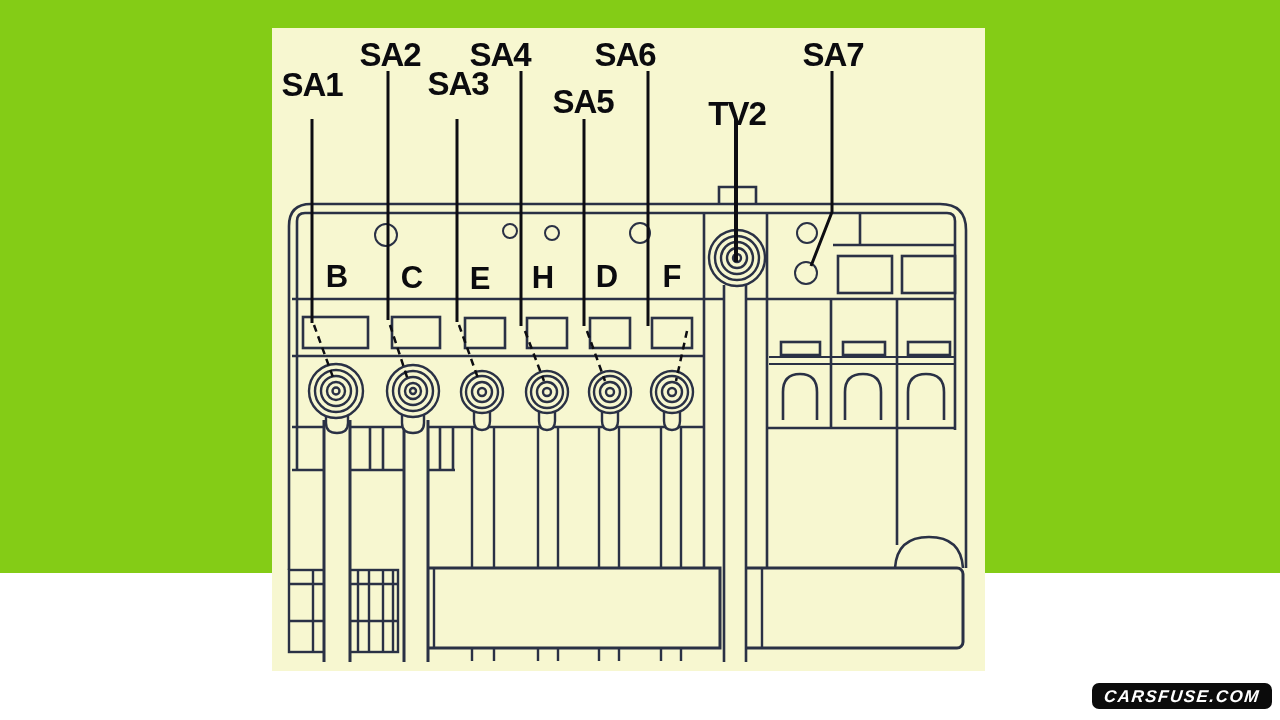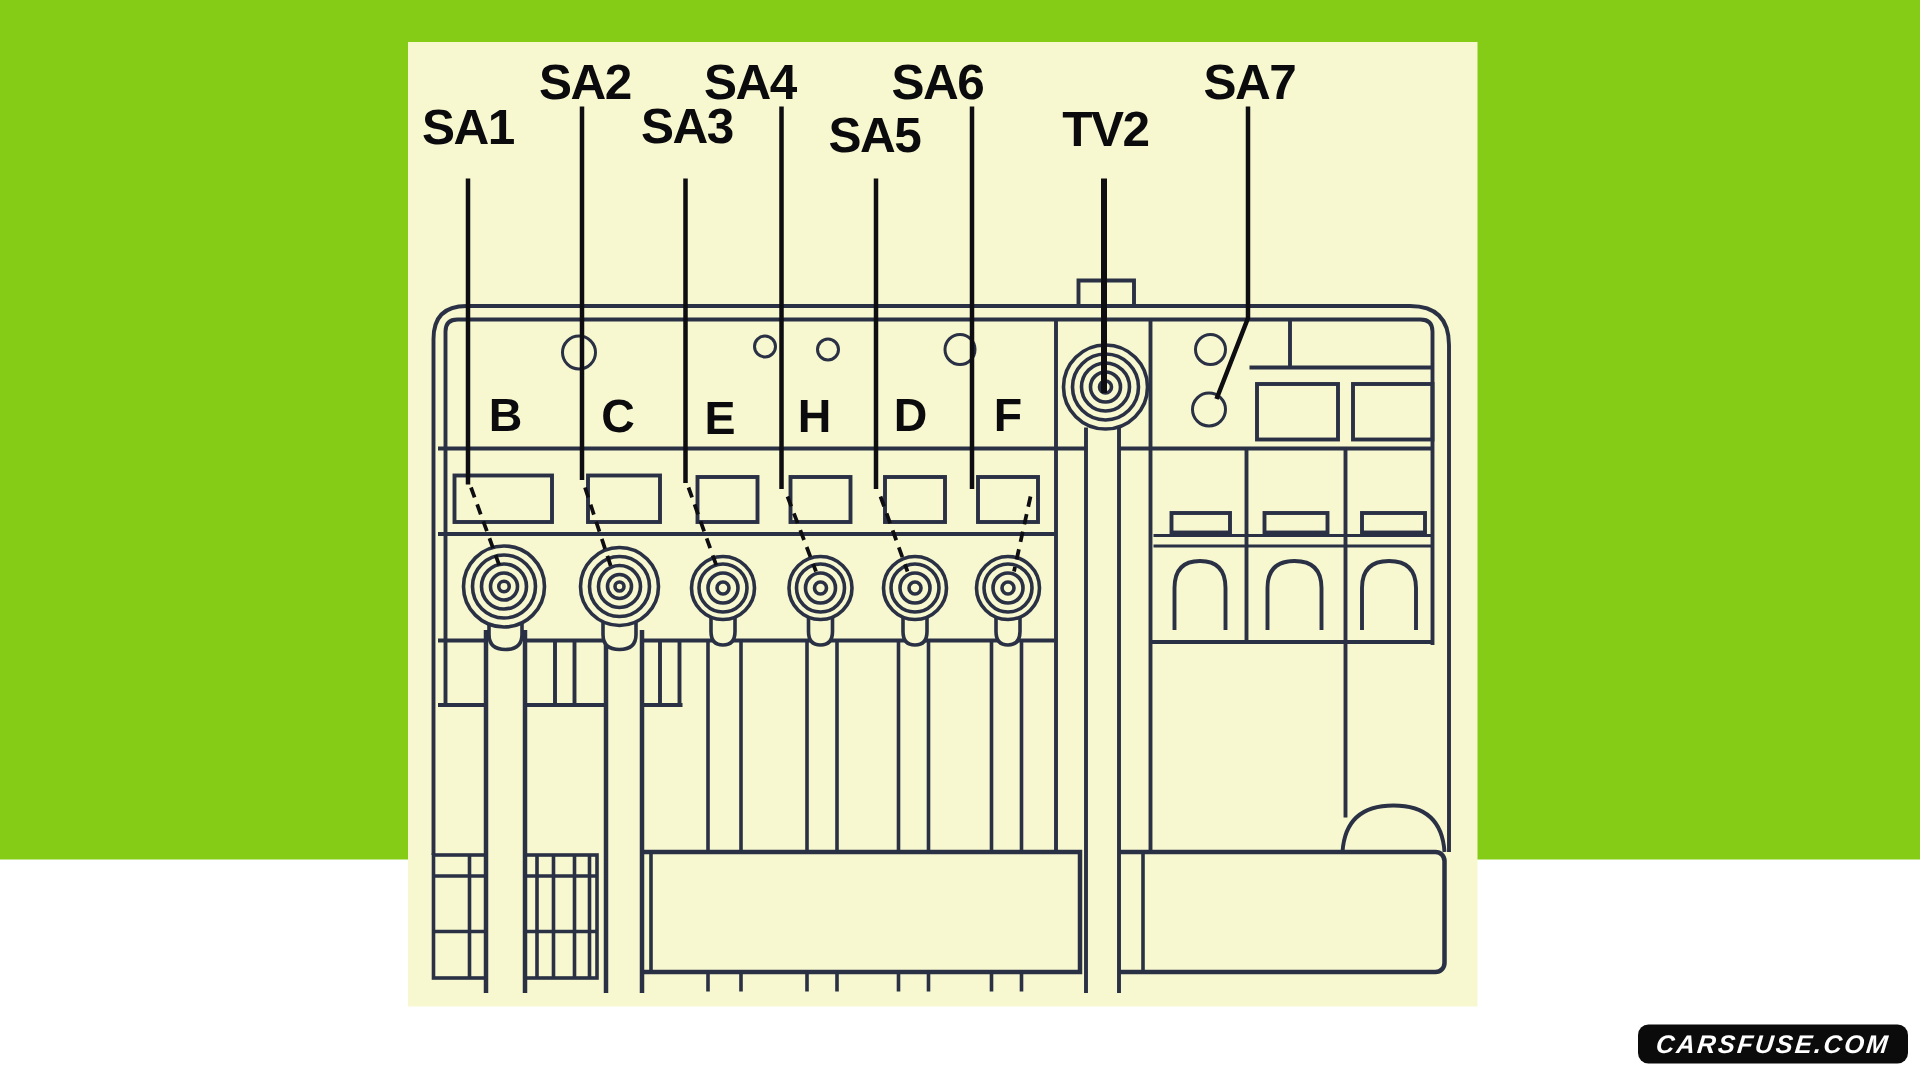--- a/index.html
+++ b/index.html
@@ -176,22 +176,22 @@
       <path d="M687,331 L676,381"></path>
     </g>
   </svg>
 
   <div class="lbl" style="left:390px;top:38px">SA2</div>
   <div class="lbl" style="left:500px;top:38px">SA4</div>
   <div class="lbl" style="left:625px;top:38px">SA6</div>
   <div class="lbl" style="left:833px;top:38px">SA7</div>
   <div class="lbl" style="left:312px;top:68px">SA1</div>
   <div class="lbl" style="left:458px;top:67px">SA3</div>
-  <div class="lbl" style="left:583px;top:73px">SA5</div>
-  <div class="lbl" style="left:737px;top:69px">TV2</div>
+  <div class="lbl" style="left:583px;top:85px">SA5</div>
+  <div class="lbl" style="left:737px;top:97px">TV2</div>
 
   <div class="letter" style="left:337px;top:261px">B</div>
   <div class="letter" style="left:412px;top:262px">C</div>
   <div class="letter" style="left:480px;top:263px">E</div>
   <div class="letter" style="left:543px;top:262px">H</div>
   <div class="letter" style="left:607px;top:261px">D</div>
   <div class="letter" style="left:672px;top:261px">F</div>
 
   <div id="watermark">
     <span>CARSFUSE.COM</span>

